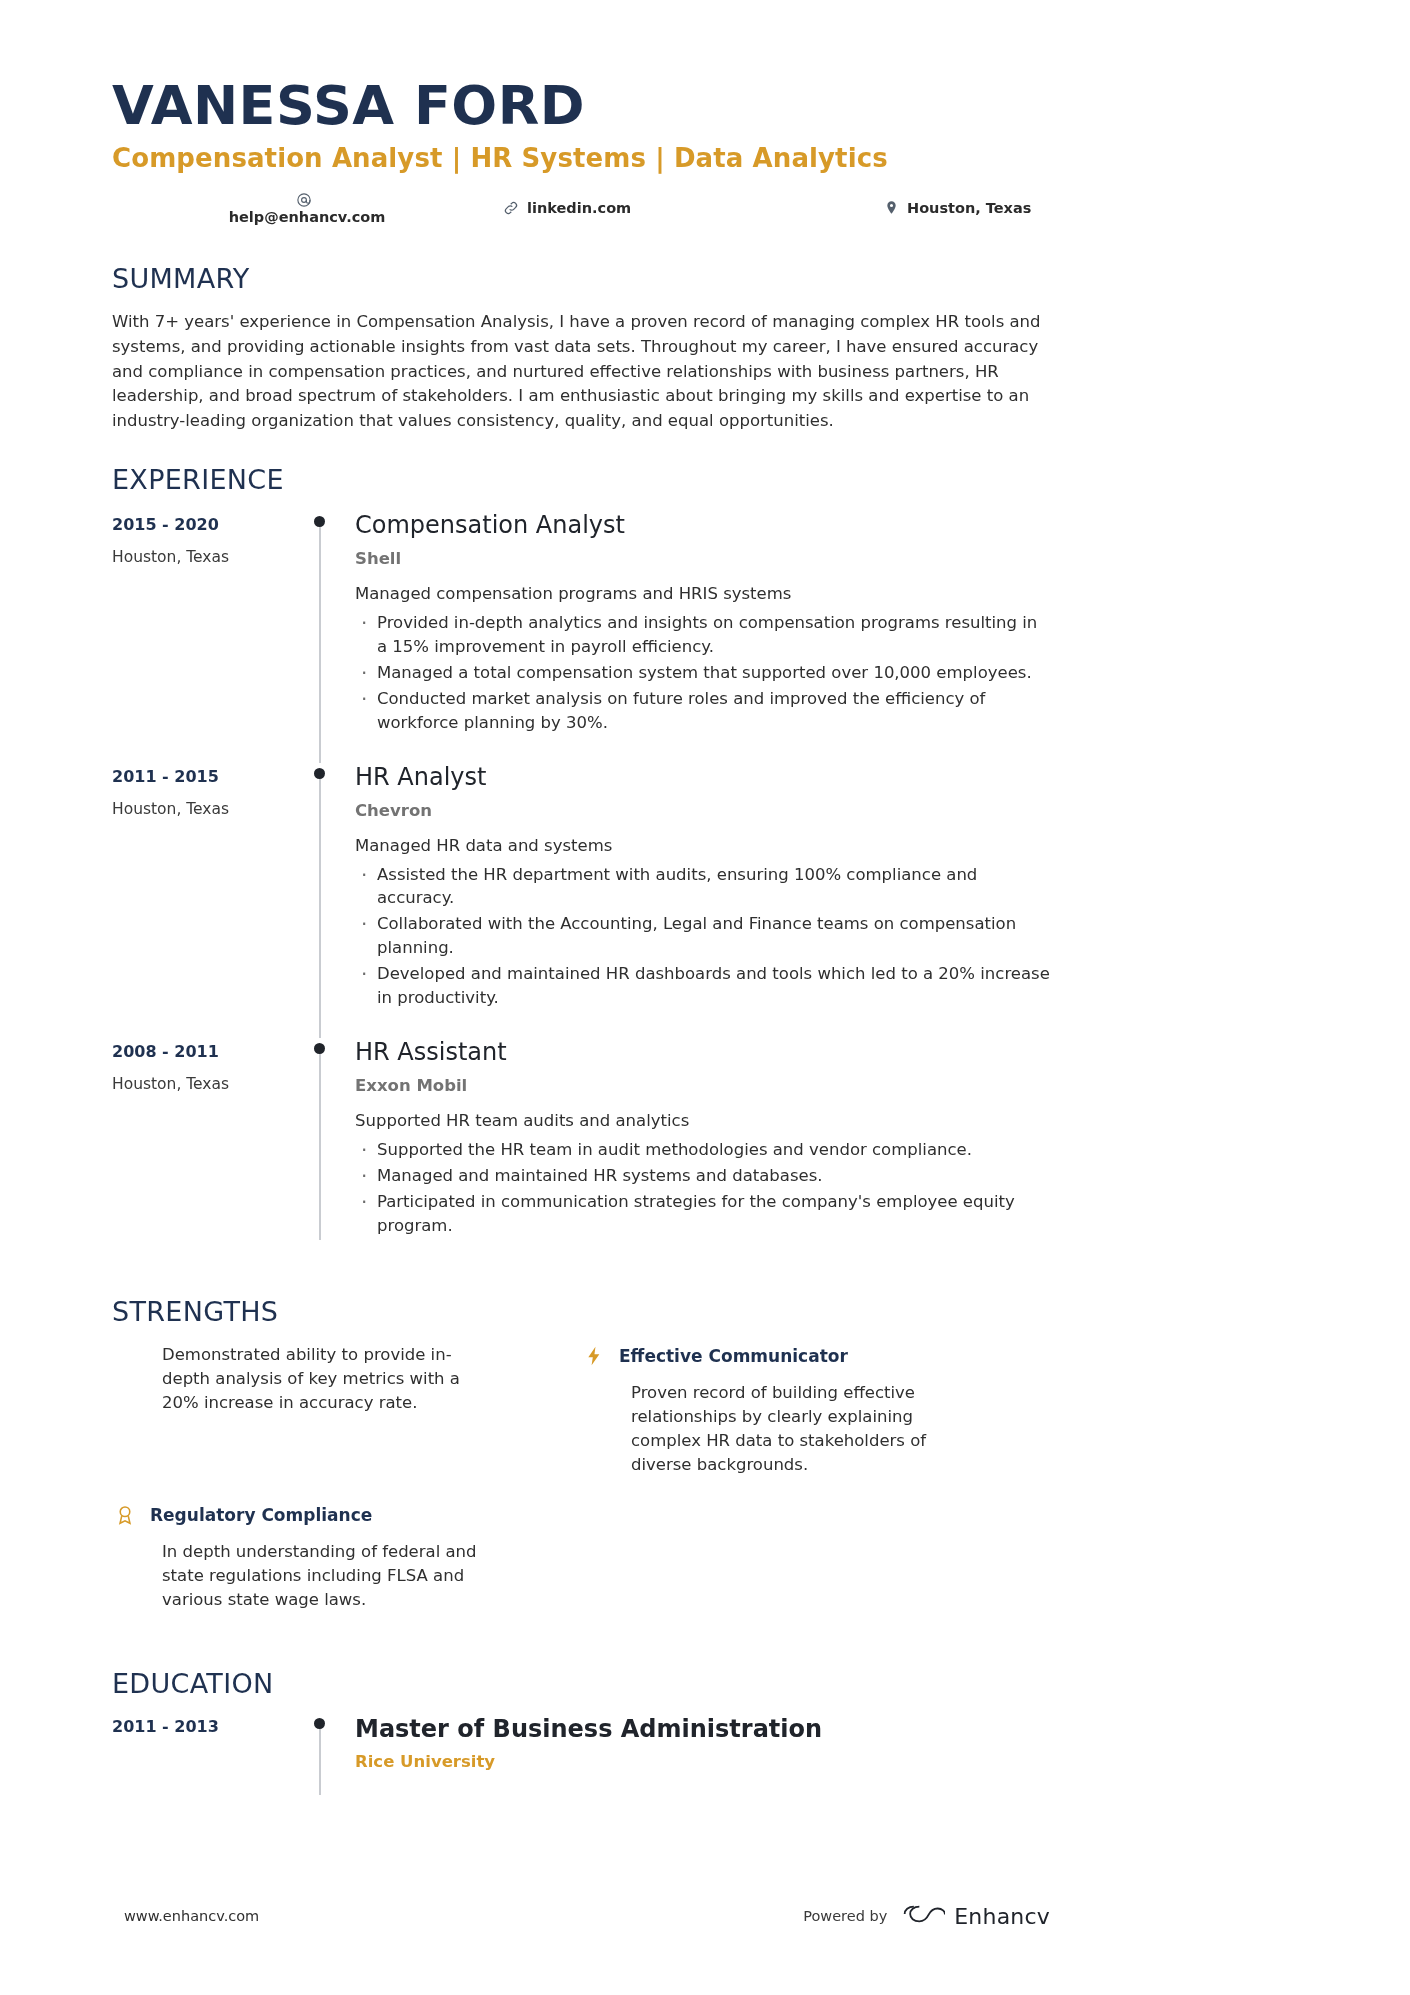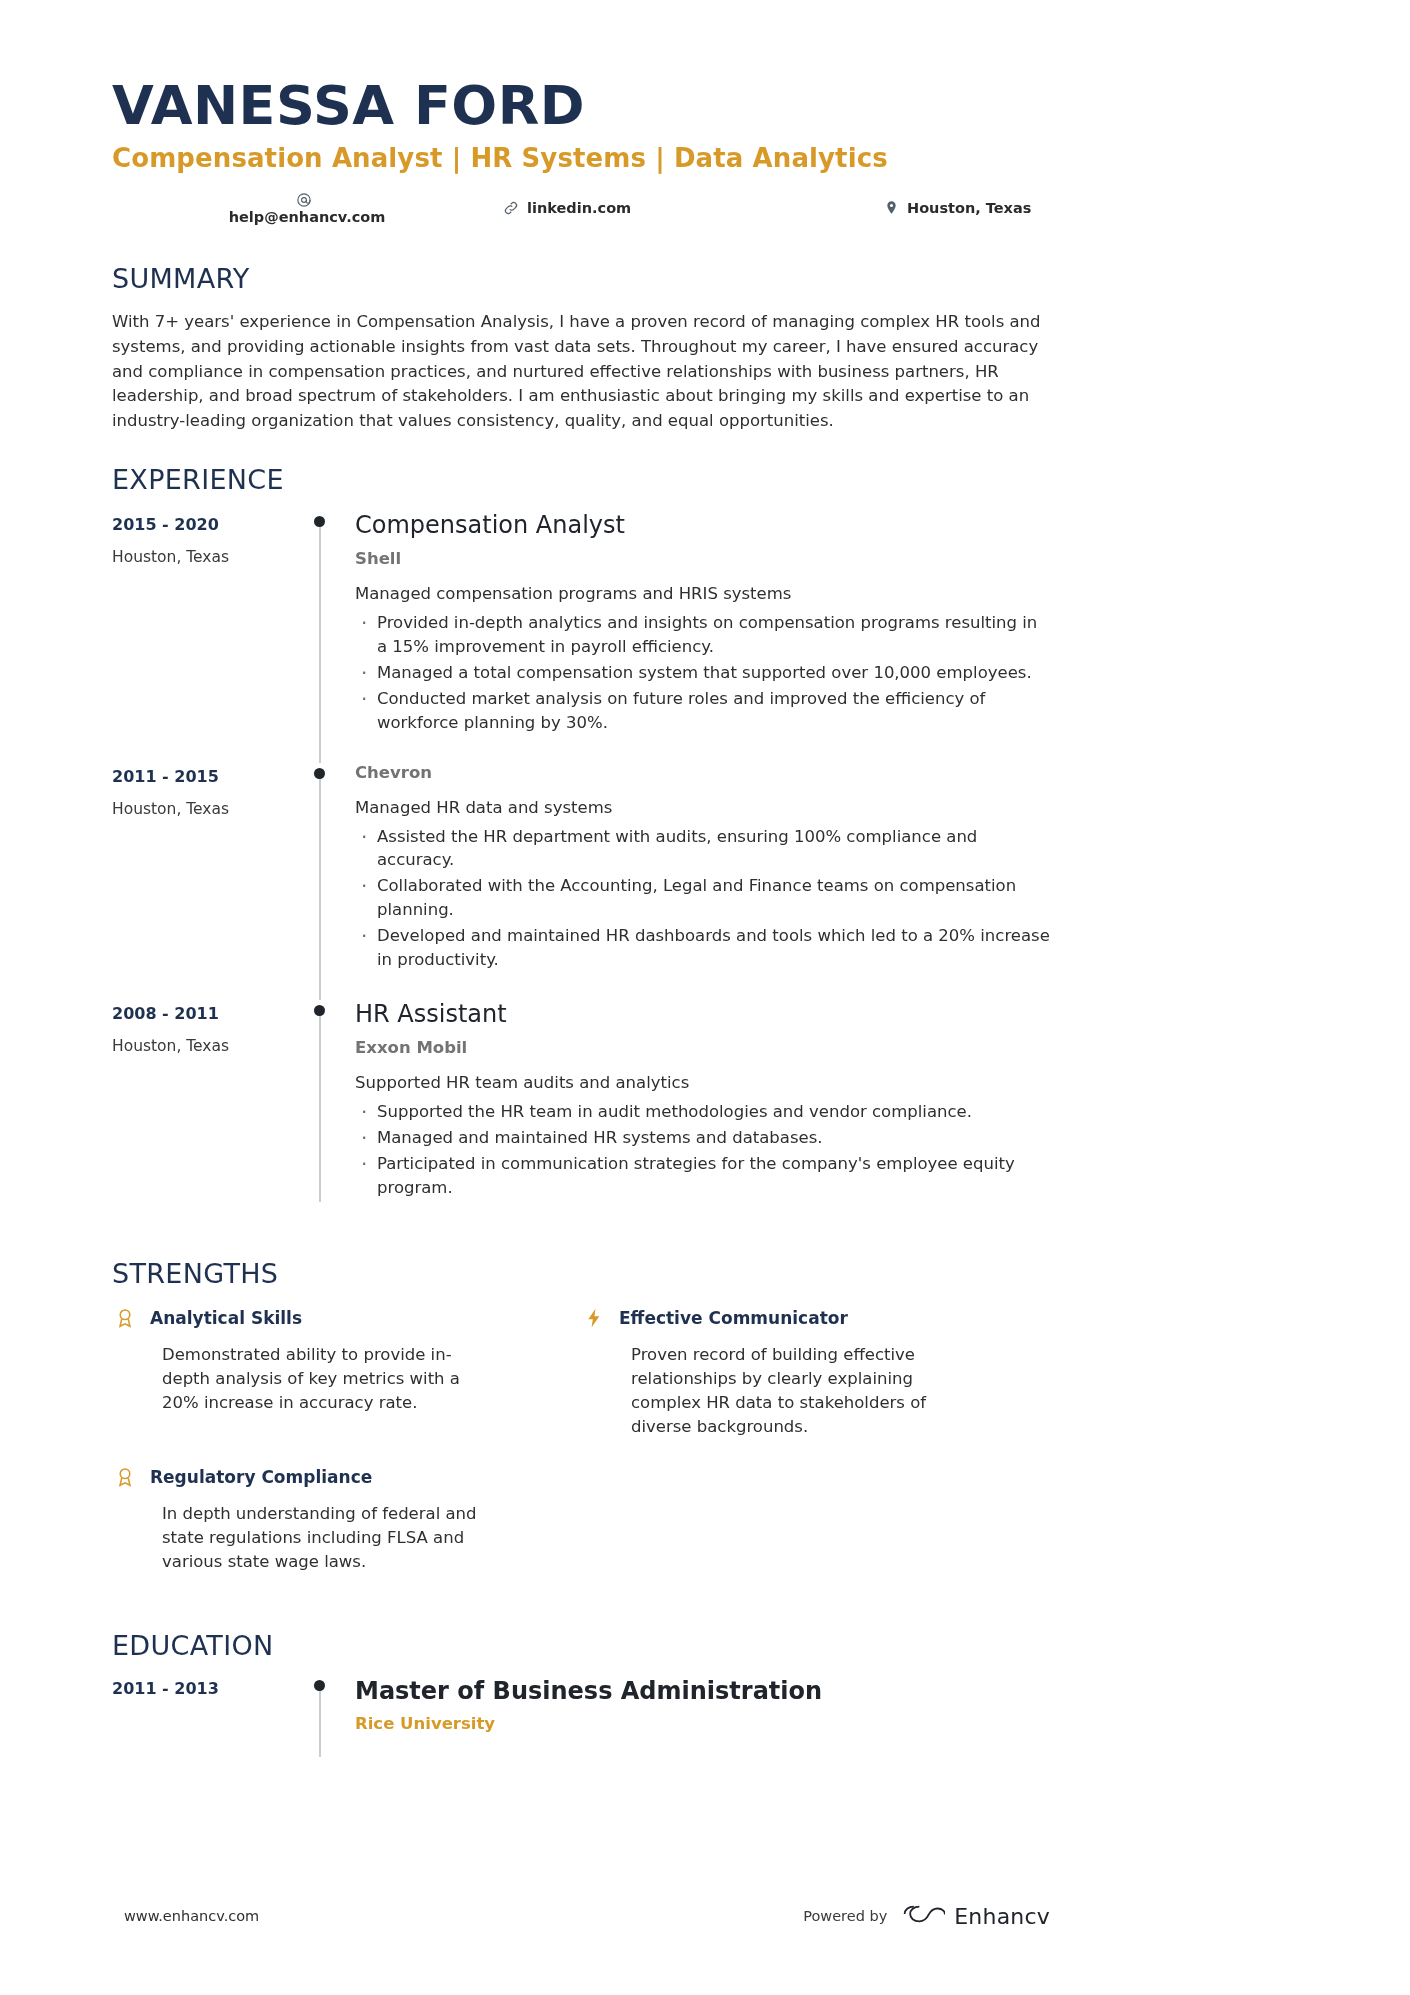--- a/index.html
+++ b/index.html
@@ -349,20 +349,21 @@
 
       <div class="exp-item">
         <div class="exp-left">
           <div class="exp-dates">2011 - 2015</div>
           <div class="exp-loc">Houston, Texas</div>
         </div>
         <div class="exp-rail">
           <span class="exp-dot"></span>
         </div>
         <div class="exp-body">
+          <h3 class="exp-role">HR Analyst</h3>
           <div class="exp-company">Chevron</div>
           <div class="exp-summary">Managed HR data and systems</div>
           <ul class="bullets">
             <li>Assisted the HR department with audits, ensuring 100% compliance and accuracy.</li>
             <li>Collaborated with the Accounting, Legal and Finance teams on compensation planning.</li>
             <li>Developed and maintained HR dashboards and tools which led to a 20% increase in productivity.</li>
           </ul>
         </div>
       </div>
 
@@ -387,29 +388,20 @@
       </div>
 
     </div>
   </div>
 
   <div class="section">
     <h2 class="section-title">STRENGTHS</h2>
     <div class="strengths-grid">
 
       <div class="strength">
-        <div class="strength-head">
-          <span class="strength-ico">
-            <svg width="22" height="22" viewBox="0 0 24 24" fill="none" stroke="currentColor" stroke-width="1.7">
-              <circle cx="12" cy="8.5" r="5.2"></circle>
-              <path d="M8.4 13.2 6.6 21l5.4-2.7 5.4 2.7-1.8-7.8"></path>
-            </svg>
-          </span>
-          <span class="strength-title">Analytical Skills</span>
-        </div>
         <div class="strength-text">Demonstrated ability to provide in-depth analysis of key metrics with a 20% increase in accuracy rate.</div>
       </div>
 
       <div class="strength">
         <div class="strength-head">
           <span class="strength-ico">
             <svg width="22" height="22" viewBox="0 0 24 24" fill="currentColor">
               <path d="M13.6 2 5.8 13.4h4.9L9.4 22l8.4-11.9h-5.3L13.6 2z"></path>
             </svg>
           </span>

